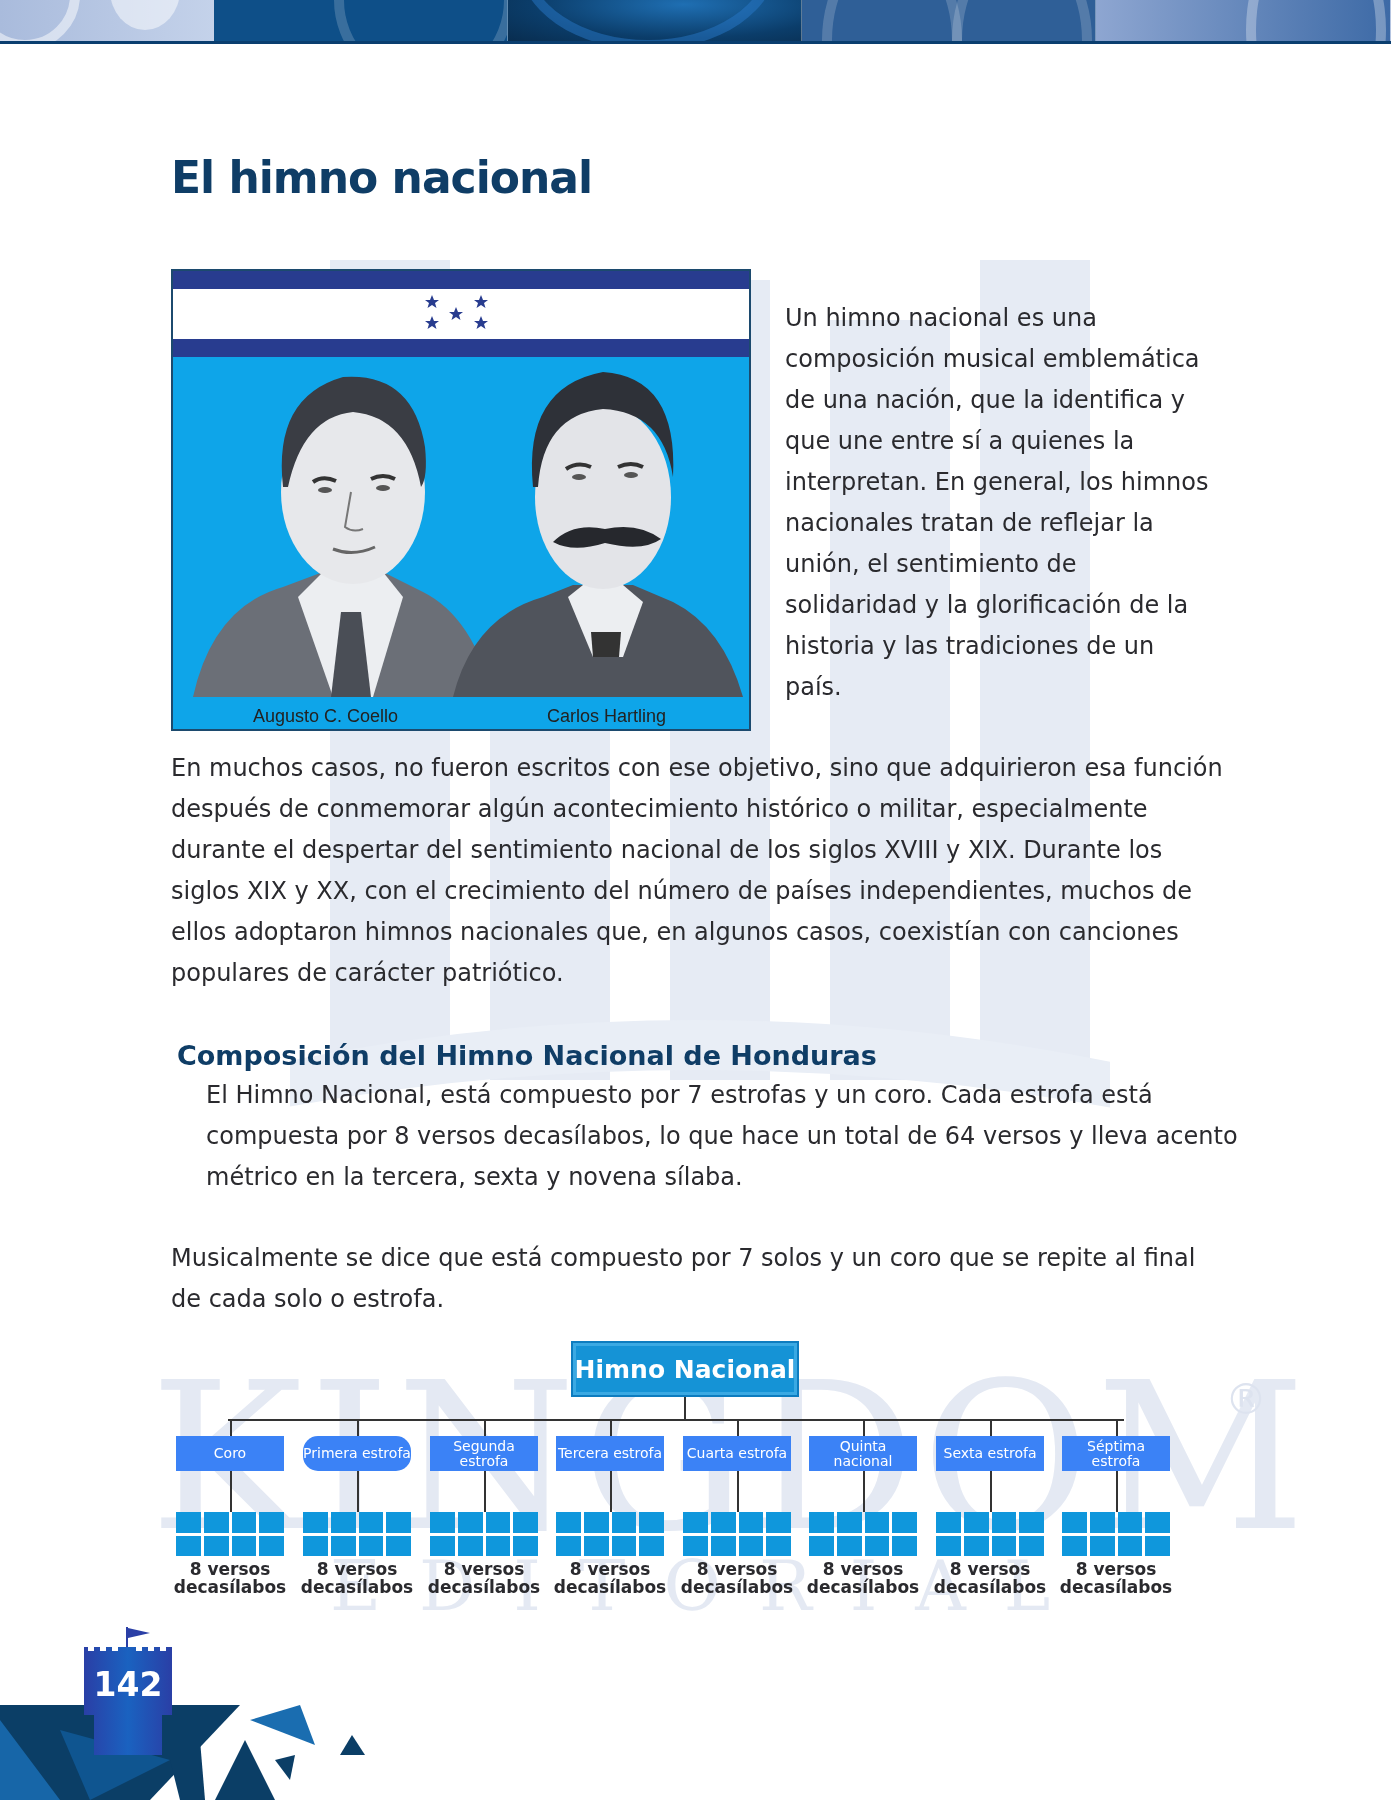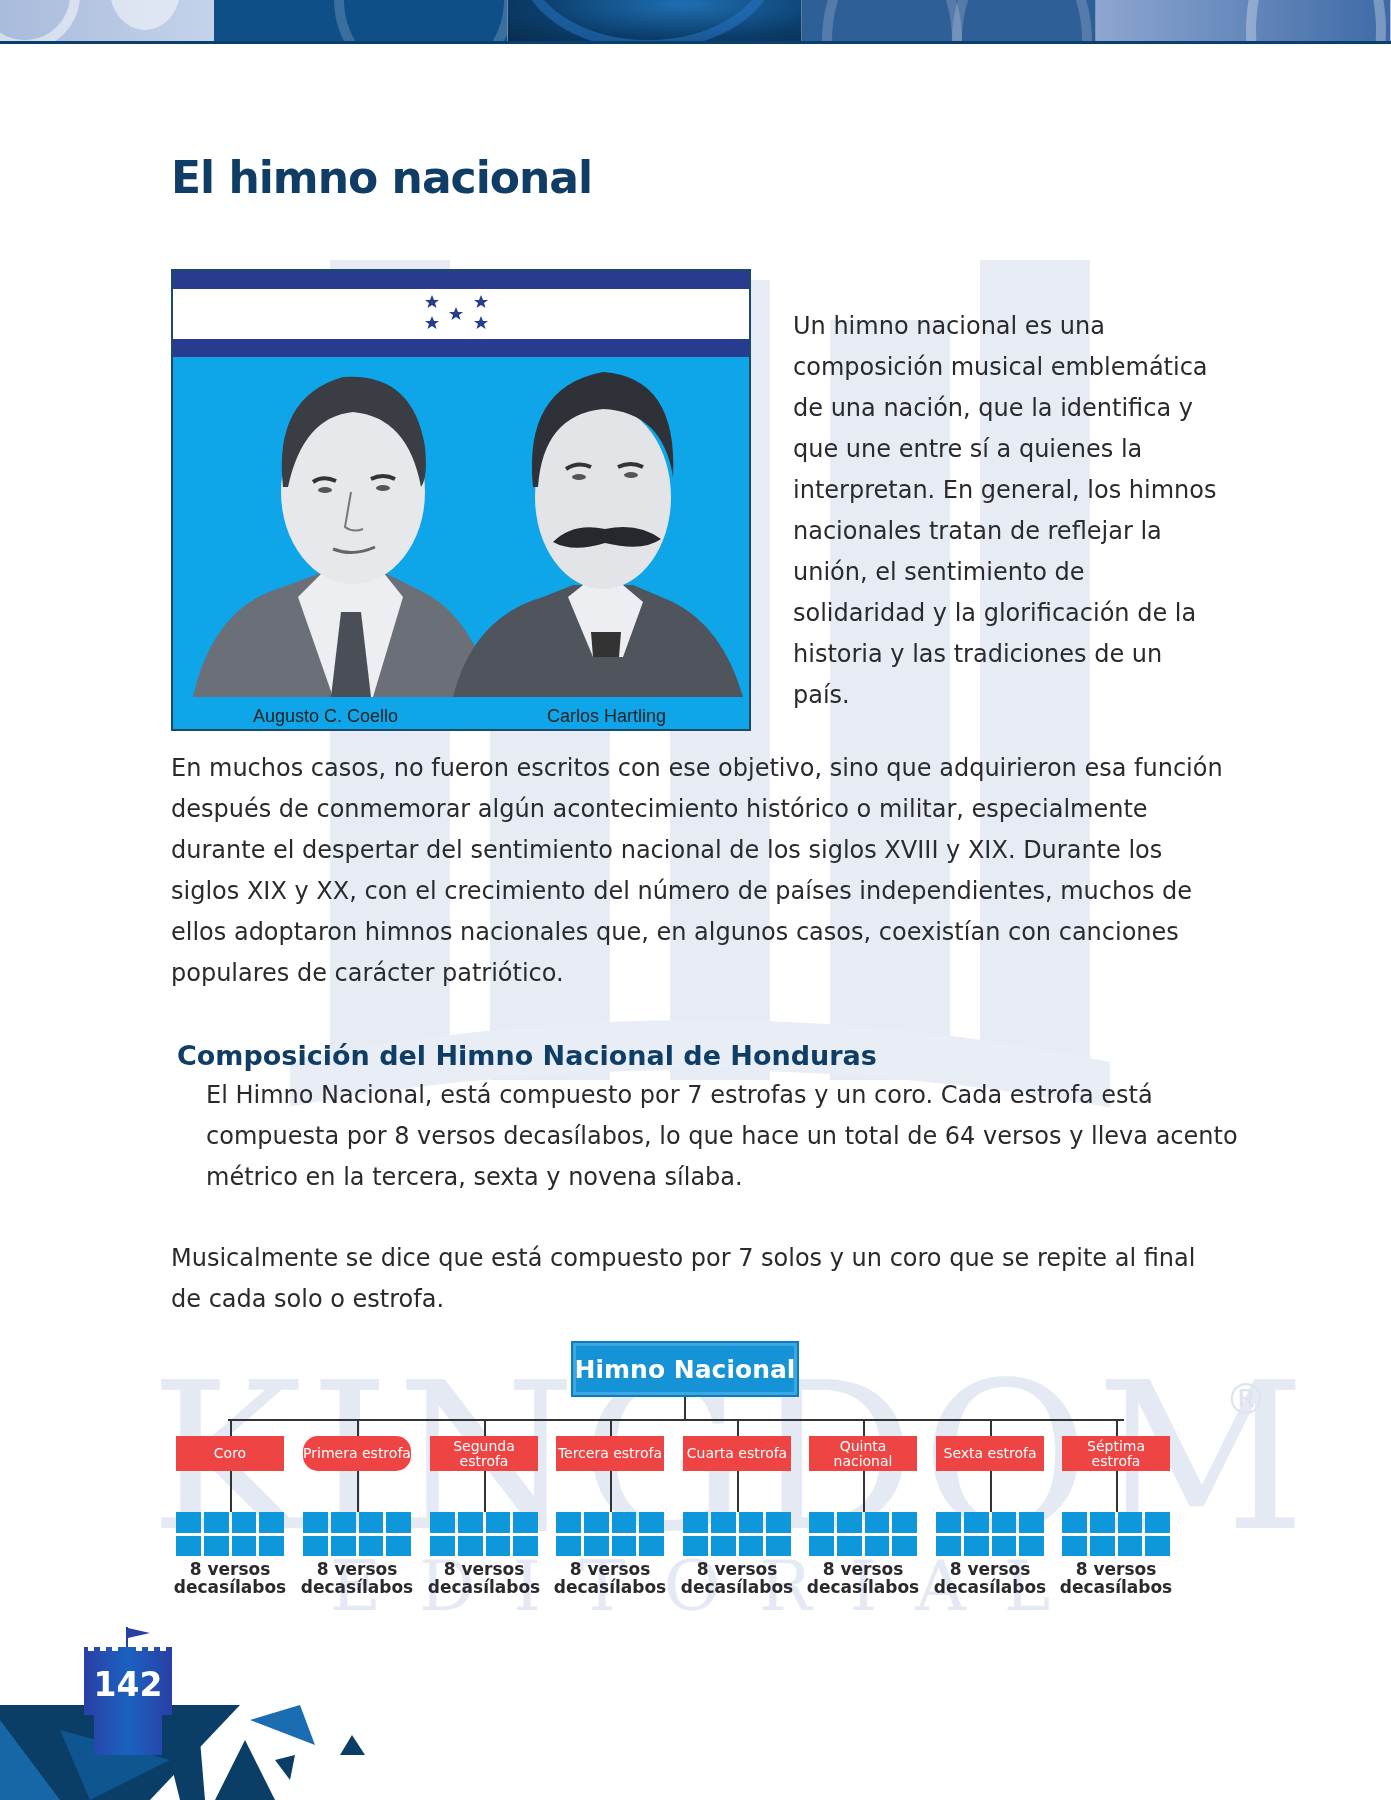--- a/index.html
+++ b/index.html
@@ -31,33 +31,33 @@
   
   .figure { position:absolute; left:171px; top:269px; width:580px; height:462px; border:2px solid #1c4a6e; background:#0ea5e9; box-sizing:border-box; overflow:hidden; }
   .flag { position:absolute; left:0; top:0; width:100%; height:86px; }
   .flag .stripe { position:absolute; left:0; width:100%; height:18px; background:#283c8f; }
   .flag .white { position:absolute; left:0; top:18px; width:100%; height:50px; background:#ffffff; }
   .flag .stars { position:absolute; left:252px; top:24px; width:80px; height:40px; }
   .portraits { position:absolute; left:0; top:86px; width:100%; height:340px; }
   .caption { position:absolute; top:435px; font-family:"Liberation Sans", sans-serif; font-size:18px; color:#222; }
   .cap1 { left:80px; } .cap2 { left:374px; }
 
-  .intro { position:absolute; left:785px; top:298px; width:430px; font-size:24px; line-height:41px; color:#2a2a2e; margin:8px; }
+  .intro { position:absolute; left:785px; top:298px; width:430px; font-size:24px; line-height:41px; color:#2a2a2e; margin:0; }
   .para { position:absolute; left:171px; width:1060px; font-size:24px; line-height:41px; color:#2a2a2e; margin:0; }
   .p2 { top:748px; }
   .sub-heading { position:absolute; left:171px; top:1034px; font-size:27px; font-weight:bold; color:#0f3d66; margin:6px; }
   .p3 { top:1075px;margin-left:35px; }
   .p4 { top:1238px; }
 
   
   .diagram { position:absolute; left:0; top:0; width:1391px; height:1800px; }
   .root { position:absolute; left:571px; top:1341px; width:228px; height:56px; background:#1593d6; border:2px solid #0d7cbf;
           box-shadow: inset 0 0 0 3px #3aa9e3; color:#fff; font-size:25px; font-weight:bold; display:flex; align-items:center; justify-content:center; box-sizing:border-box; }
   .hline { position:absolute; background:#333; }
-  .node { position:absolute; top:1436px; width:108px; height:35px; background:#ef4444; color:#fff; font-size:14px; line-height:15px;
+  .node { position:absolute; top:1436px; width:108px; height:35px; background:#3b82f6; color:#fff; font-size:14px; line-height:15px;
           display:flex; align-items:center; justify-content:center; text-align:center; }
   .grid { position:absolute; top:1512px; width:108px; height:44px; display:grid; grid-template-columns:repeat(4,1fr); grid-template-rows:1fr 1fr; gap:3px; }
   .grid span { background:#0f97dc; }
   .leaf-label { position:absolute; top:1560px; width:130px; text-align:center; font-size:17px; line-height:18px; font-weight:bold; color:#2a2a2e; }
 
   
   .footer-shapes { position:absolute; left:0; top:1700px; width:420px; height:100px; }
   .page-badge { position:absolute; left:82px; top:1625px; width:92px; height:130px; }
   .page-number { position:absolute; left:82px; top:1665px; width:92px; text-align:center; font-size:33px; font-weight:bold; color:#fff; }
 </style>

